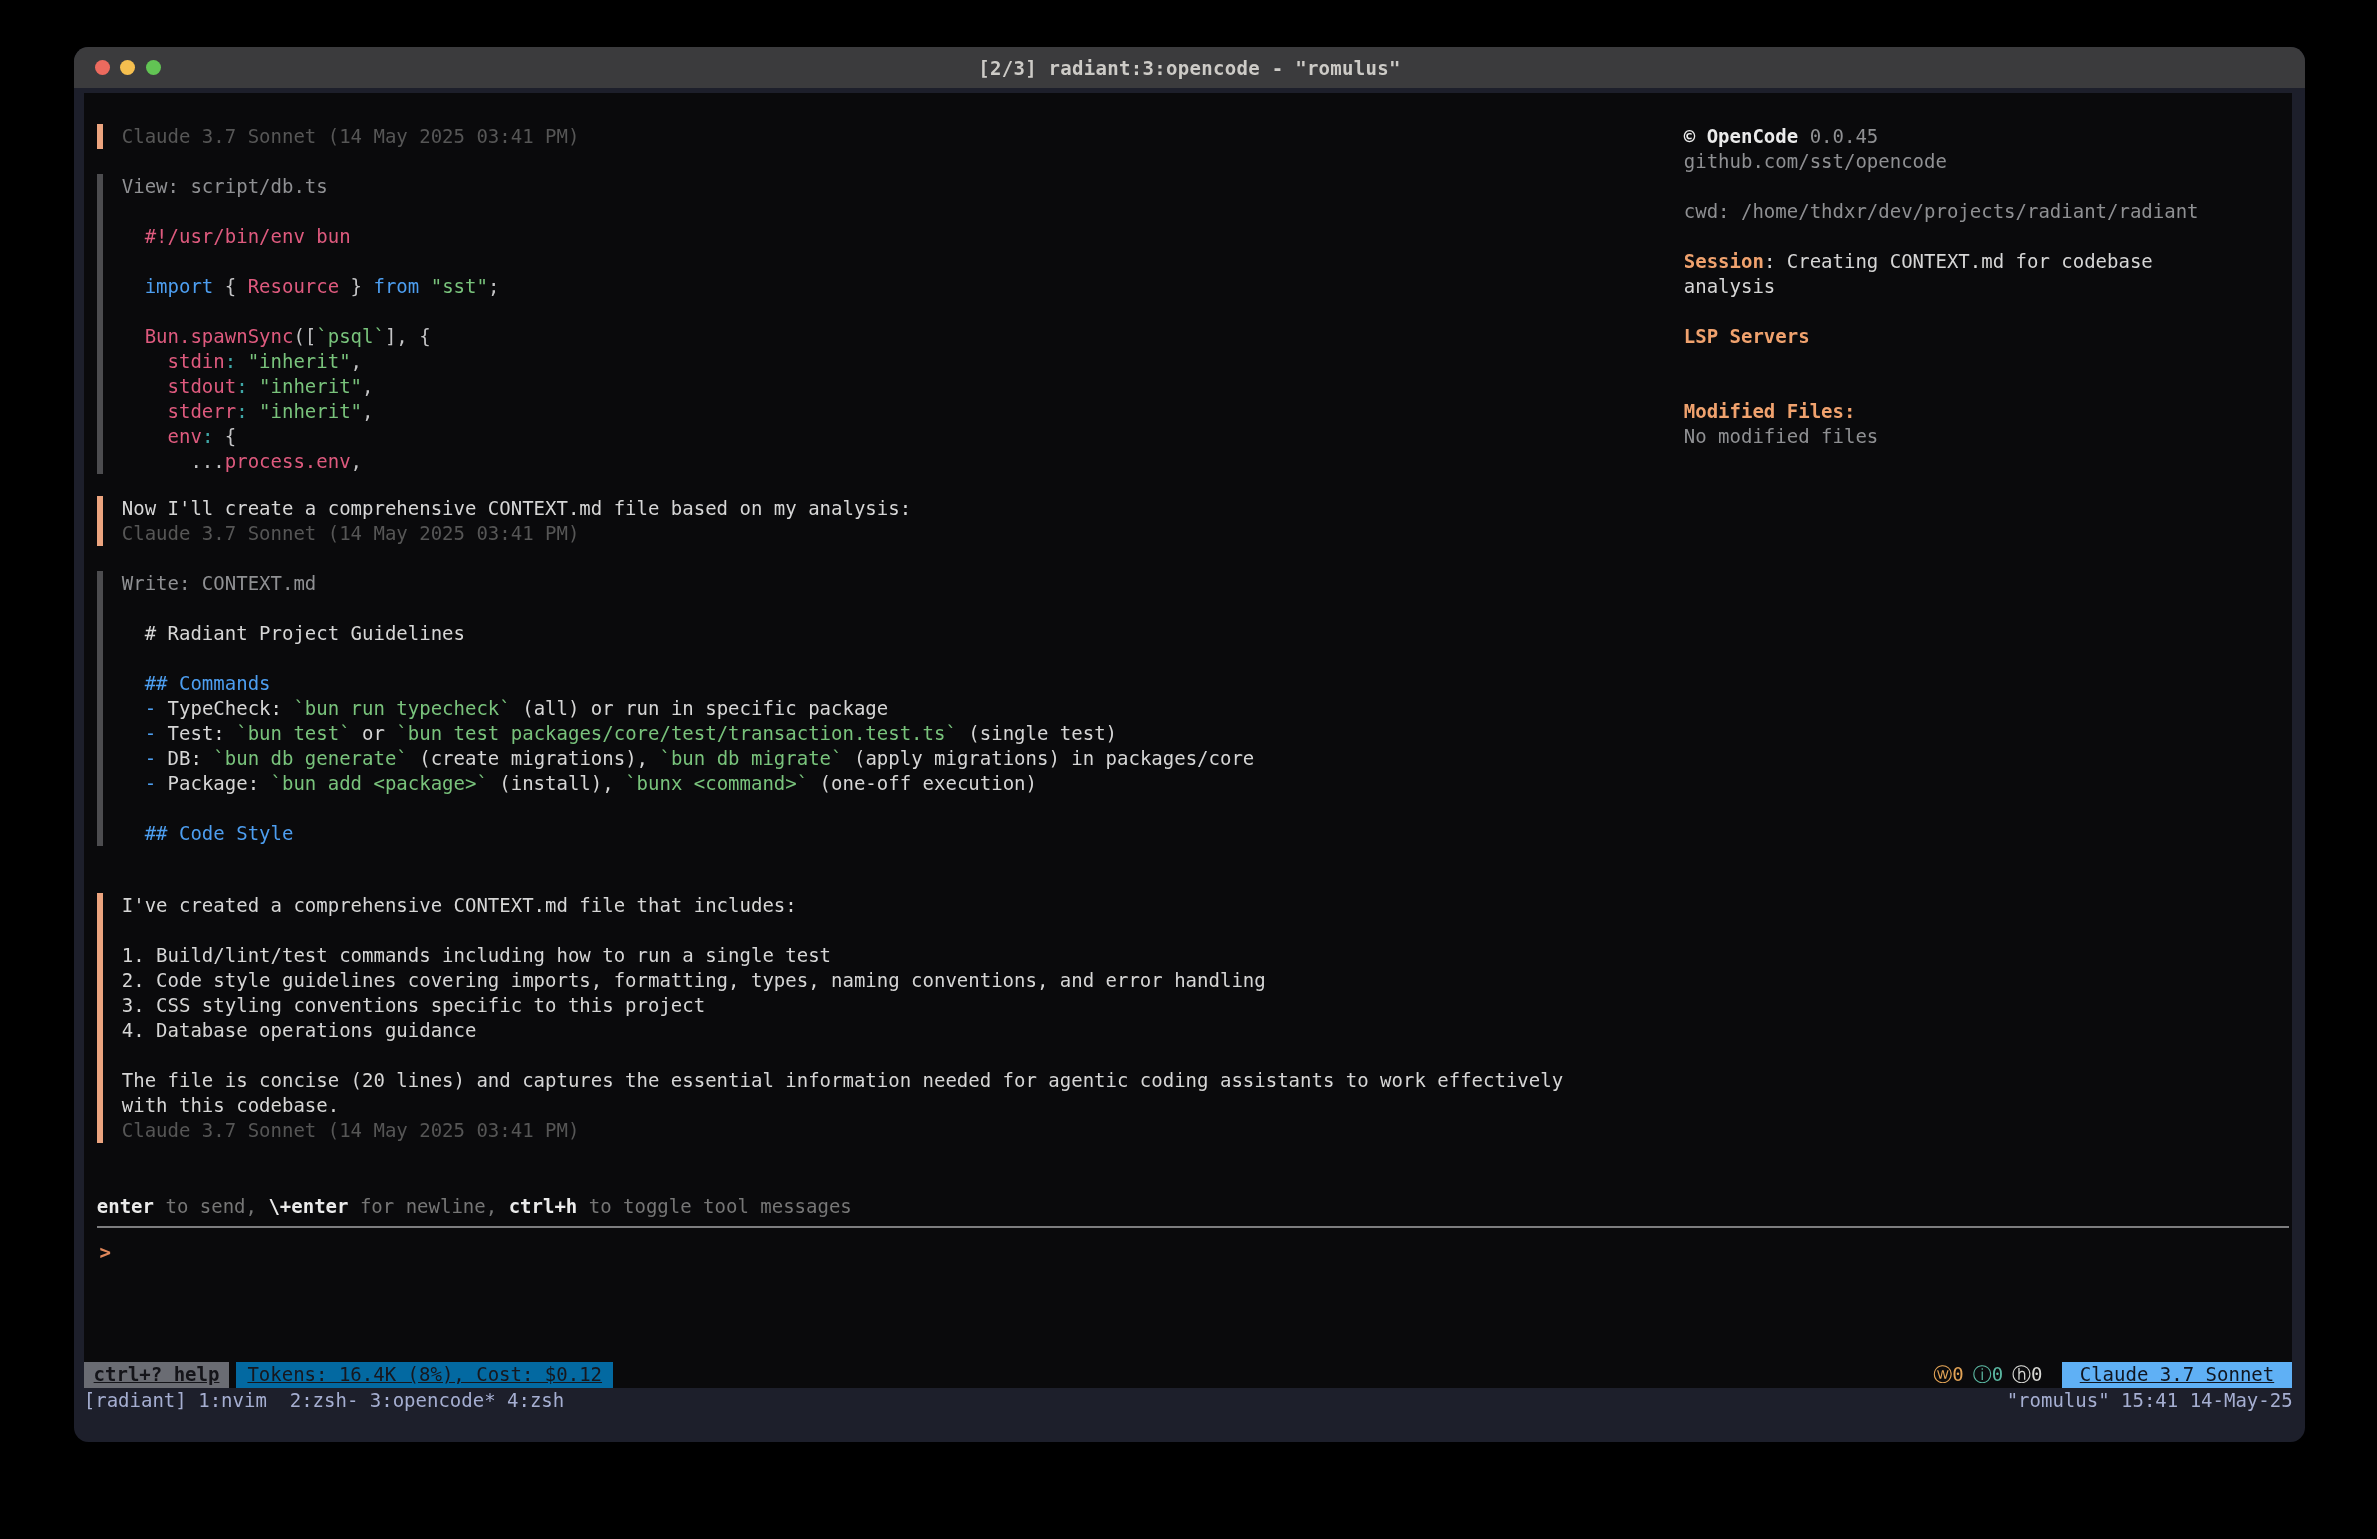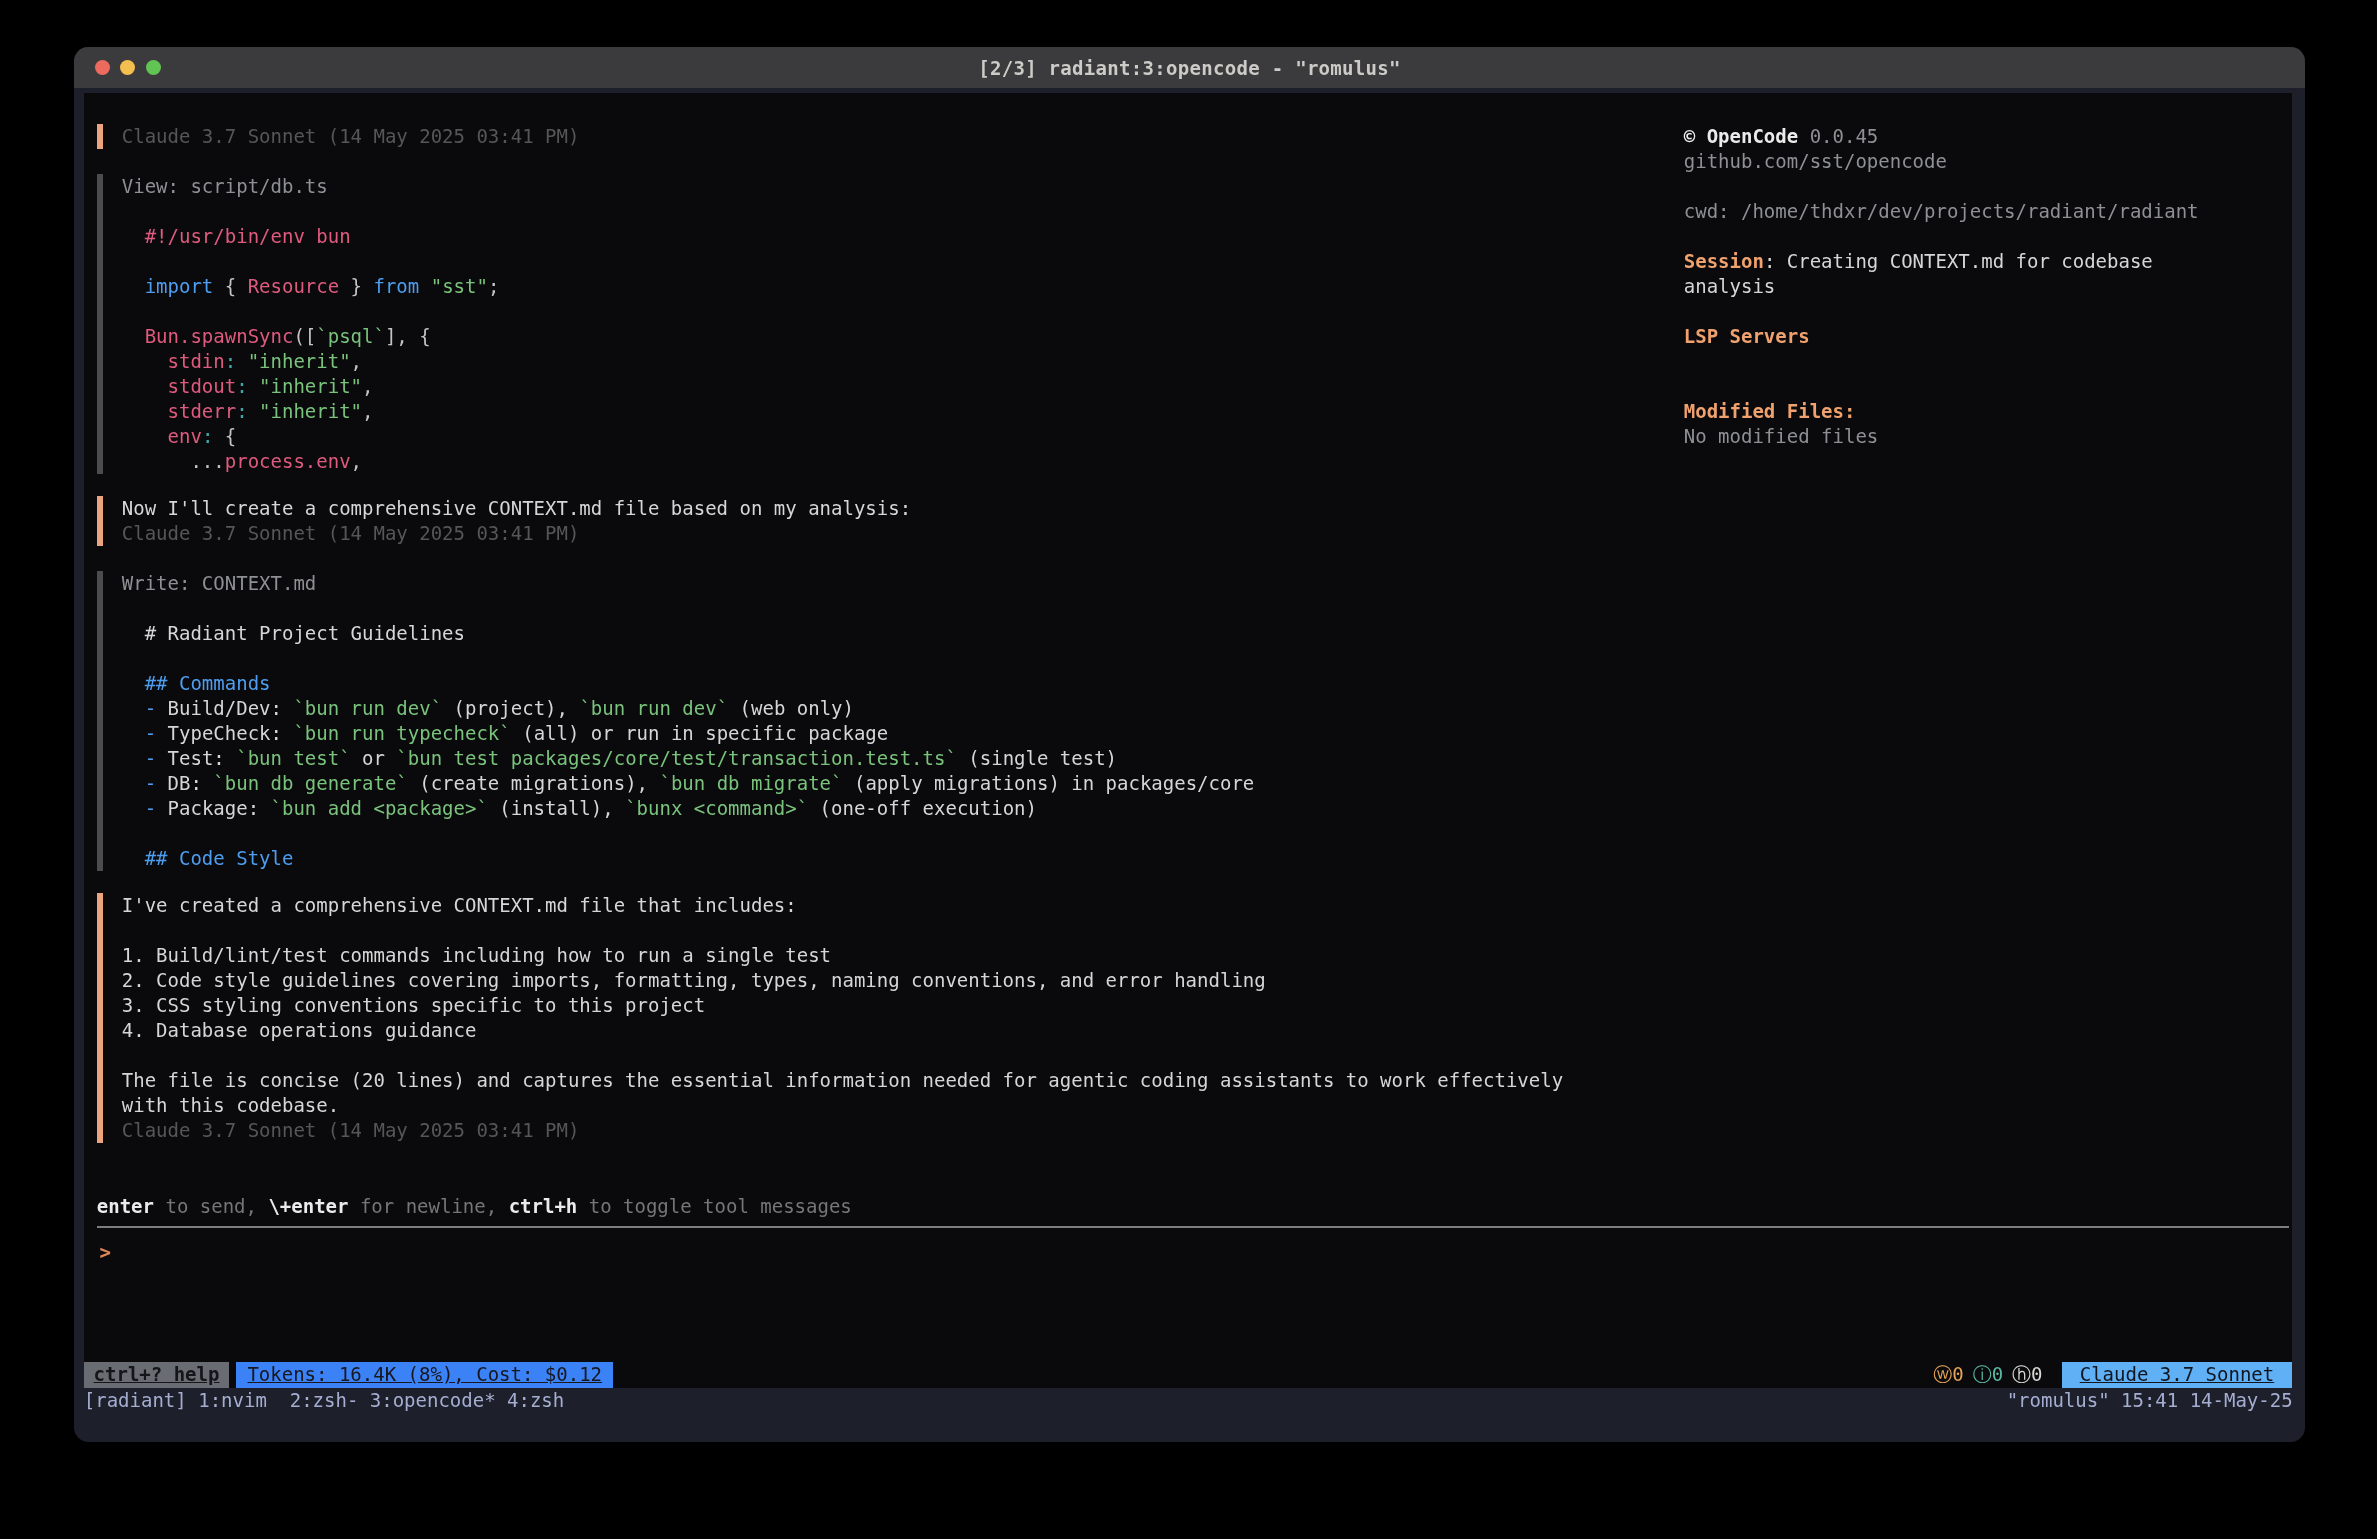--- a/index.html
+++ b/index.html
@@ -50,21 +50,21 @@
   .divider{position:absolute;left:13px;right:2.6px;top:1133px;height:2.6px;background:#7d7d7f;}
   .promptline{position:absolute;left:15.7px;top:1147px;font-size:19px;line-height:25px;
     font-weight:bold;color:#e0875a;white-space:pre;}
   
   .statusbar{
     position:absolute;left:0;right:0;bottom:0;height:25.4px;
     display:flex;align-items:stretch;font-size:19px;line-height:25.4px;white-space:pre;
   }
   .chip{display:block;text-decoration:underline;}
   .chip.help{background:#6a6c73;color:#141419;font-weight:bold;padding:0 9.8px;}
-  .chip.tokens{background:#3b82f6;color:#17171d;padding:0 11px;margin-left:7.2px;}
+  .chip.tokens{background:#0369a1;color:#17171d;padding:0 11px;margin-left:7.2px;}
   .sbright{margin-left:auto;display:flex;align-items:stretch;}
   .diag{display:flex;align-items:stretch;gap:0;}
   .diag .ico{font-family:"DejaVu Sans",sans-serif;}
   .diag span{display:block;}
   .d-w{color:#e2a356;}
   .d-i{color:#5bb8a2;}
   .d-h{color:#d8d8d4;}
   .dgap{width:9px;}
   .chip.model{background:#5fb0f5;color:#10151f;padding:0 17.6px;margin-left:19.6px;text-align:right;}
   
@@ -115,21 +115,20 @@
           <div class="ln"><span class="tk-w">Now I'll create a comprehensive CONTEXT.md file based on my analysis:</span></div>
           <div class="ln"><span class="tk-dim">Claude 3.7 Sonnet (14 May 2025 03:41 PM)</span></div>
         </div>
 
       <div class="block" style="top:478px">
           <div class="ln"><span class="tk-label">Write: CONTEXT.md</span></div>
           <div class="ln">&nbsp;</div>
           <div class="ln"><span class="tk-w">  # Radiant Project Guidelines</span></div>
           <div class="ln">&nbsp;</div>
           <div class="ln"><span class="tk-blue">  ## Commands</span></div>
-          <div class="ln"><span class="tk-blue">  -</span><span class="tk-w"> Build/Dev: </span><span class="tk-green">`bun run dev`</span><span class="tk-w"> (project), </span><span class="tk-green">`bun run dev`</span><span class="tk-w"> (web only)</span></div>
           <div class="ln"><span class="tk-blue">  -</span><span class="tk-w"> TypeCheck: </span><span class="tk-green">`bun run typecheck`</span><span class="tk-w"> (all) or run in specific package</span></div>
           <div class="ln"><span class="tk-blue">  -</span><span class="tk-w"> Test: </span><span class="tk-green">`bun test`</span><span class="tk-w"> or </span><span class="tk-green">`bun test packages/core/test/transaction.test.ts`</span><span class="tk-w"> (single test)</span></div>
           <div class="ln"><span class="tk-blue">  -</span><span class="tk-w"> DB: </span><span class="tk-green">`bun db generate`</span><span class="tk-w"> (create migrations), </span><span class="tk-green">`bun db migrate`</span><span class="tk-w"> (apply migrations) in packages/core</span></div>
           <div class="ln"><span class="tk-blue">  -</span><span class="tk-w"> Package: </span><span class="tk-green">`bun add &lt;package&gt;`</span><span class="tk-w"> (install), </span><span class="tk-green">`bunx &lt;command&gt;`</span><span class="tk-w"> (one-off execution)</span></div>
           <div class="ln">&nbsp;</div>
           <div class="ln"><span class="tk-blue">  ## Code Style</span></div>
         </div>
 
       <div class="block accent" style="top:800px">
           <div class="ln"><span class="tk-w">I've created a comprehensive CONTEXT.md file that includes:</span></div>

